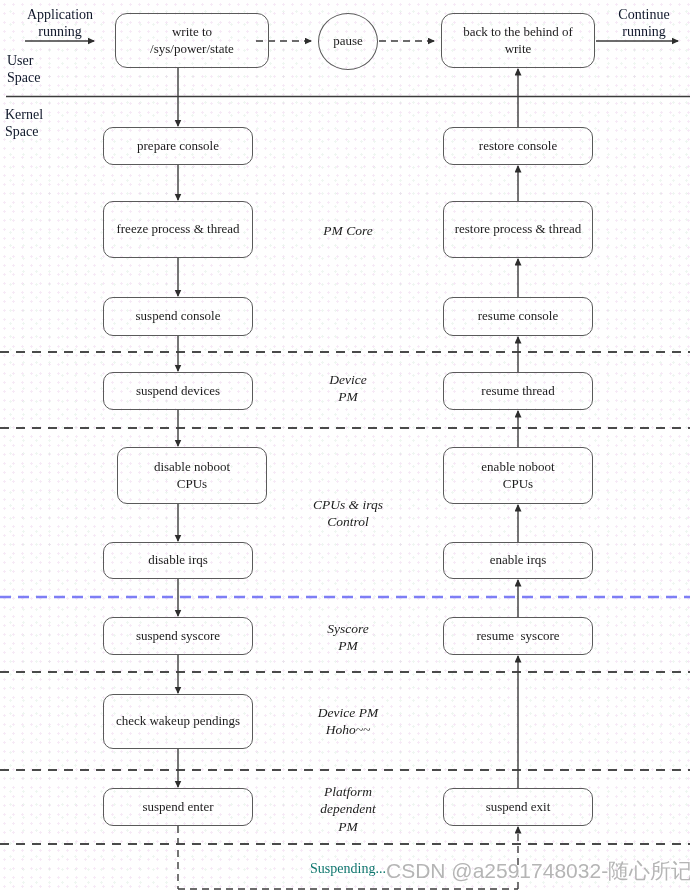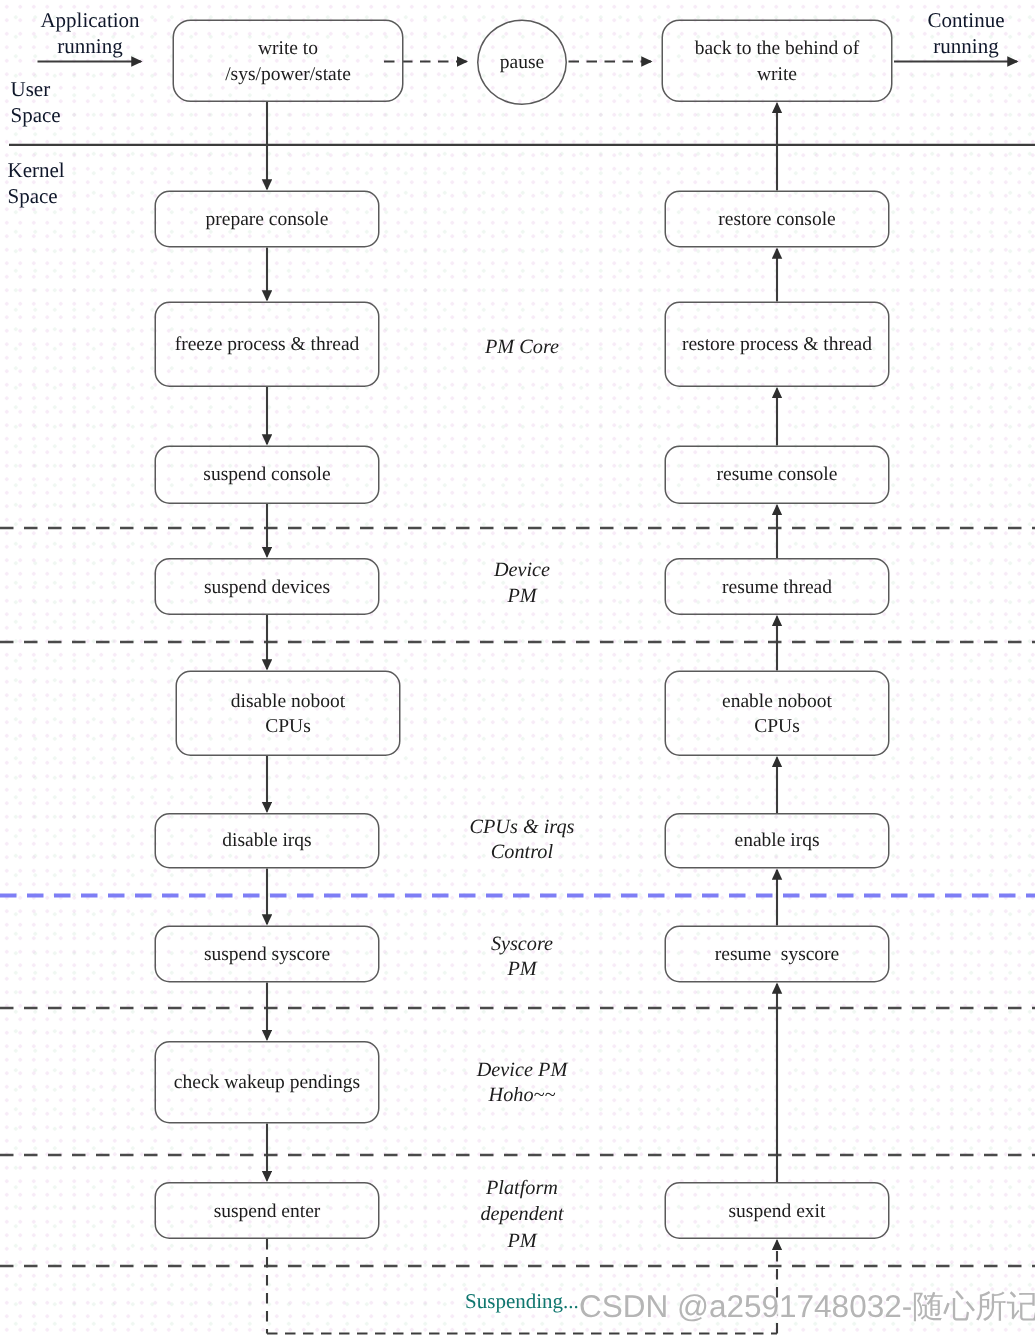--- a/index.html
+++ b/index.html
@@ -121,21 +121,21 @@
 <div class="node" style="left:443px;top:372px;width:150px;height:38px;">resume thread</div>
 <div class="node" style="left:443px;top:447px;width:150px;height:57px;">enable noboot
 CPUs</div>
 <div class="node" style="left:443px;top:542px;width:150px;height:37px;">enable irqs</div>
 <div class="node" style="left:443px;top:617px;width:150px;height:38px;">resume  syscore</div>
 <div class="node" style="left:443px;top:788px;width:150px;height:38px;">suspend exit</div>
 
 <div class="stage-label" style="top:222px;">PM Core</div>
 <div class="stage-label" style="top:371px;">Device
 PM</div>
-<div class="stage-label" style="top:496px;margin-top:46px;">CPUs &amp; irqs
+<div class="stage-label" style="top:496px;">CPUs &amp; irqs
 Control</div>
 <div class="stage-label" style="top:620px;">Syscore
 PM</div>
 <div class="stage-label" style="top:704px;">Device PM
 Hoho~~</div>
 <div class="stage-label" style="top:783px;">Platform
 dependent
 PM</div>
 
 <div class="suspending-label">Suspending...</div>

